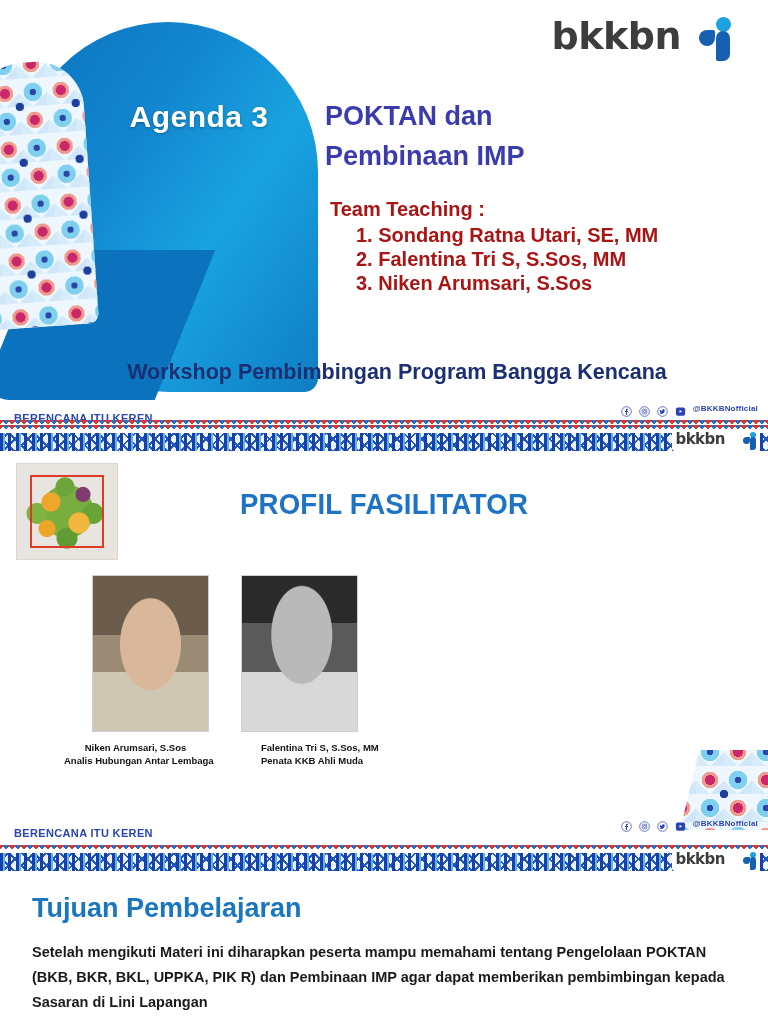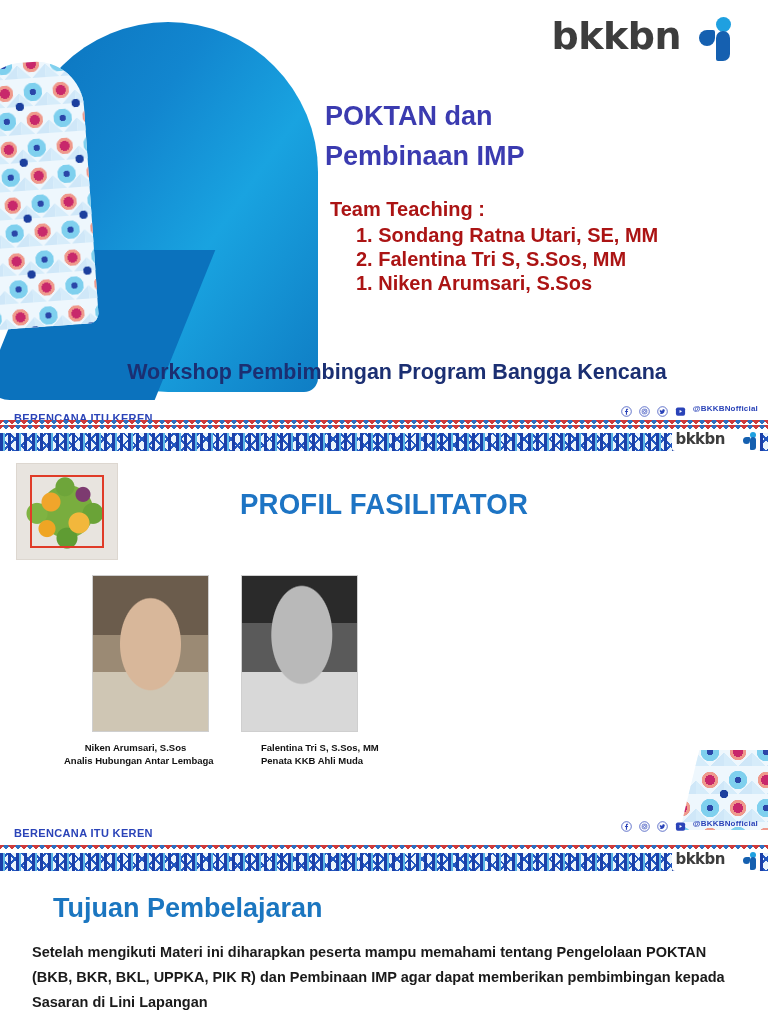--- a/index.html
+++ b/index.html
@@ -140,49 +140,50 @@
   .p1 .nm,.p1 .rl{margin-left:-28px;}
   .p2 .nm,.p2 .rl{margin-left:-6px;}
   .p3 .nm,.p3 .rl{margin-left:20px;text-align:right;}
   .s2-batik-corner{
     position:absolute;right:0;top:325px;width:88px;height:80px;overflow:hidden;
     clip-path:polygon(22% 0,100% 0,100% 100%,0 100%);
   }
 
   
   #slide3{top:845px;height:179px;}
-  .s3-heading{position:absolute;left:32px;top:48px;color:#1b76c0;font-weight:bold;font-size:27px;margin-left:21px;}
+  .s3-heading{position:absolute;left:32px;top:48px;color:#1b76c0;font-weight:bold;font-size:27px;}
   .s3-body{position:absolute;left:32px;top:95px;width:700px;color:#1a1a1a;font-weight:bold;font-size:14.5px;line-height:25px;}
 </style>
 </head>
 <body>
 
 <div class="deck">
 
   <div class="slide" id="slide1">
 
     <div class="s1-swoosh"></div>
     <div class="s1-swoosh-tail"></div>
 
     <div class="s1-batik">
       <div class="batik-fill"></div>
     </div>
 
+    <div class="s1-agenda">Agenda 3</div>
 
     <div class="s1-title">
       <div>POKTAN dan</div>
       <div>Pembinaan IMP</div>
     </div>
 
     <div class="s1-teamblock">
       <p class="tt-head">Team Teaching :</p>
       <ol>
         <li>1. Sondang Ratna Utari, SE, MM</li>
         <li>2. Falentina Tri S, S.Sos, MM</li>
-        <li>1. Niken Arumsari, S.Sos</li>
+        <li>3. Niken Arumsari, S.Sos</li>
       </ol>
     </div>
 
     <div class="s1-workshop">Workshop Pembimbingan Program Bangga Kencana</div>
 
     <div style="position:absolute;right:32px;top:16px;">
       <div class="logo">
         <span class="lword" style="font-size:38px;">bkkbn</span>
         <span class="lmark" style="width:34px;height:44px;">
           <span class="dot" style="width:15px;height:15px;left:17px;top:0;"></span>

